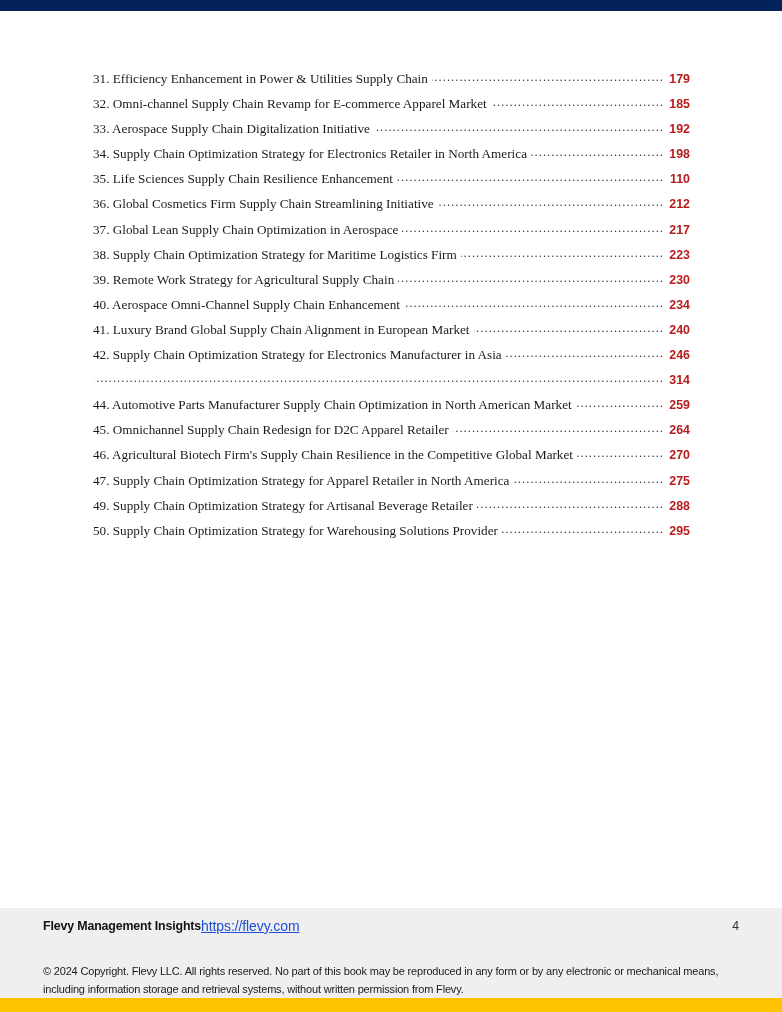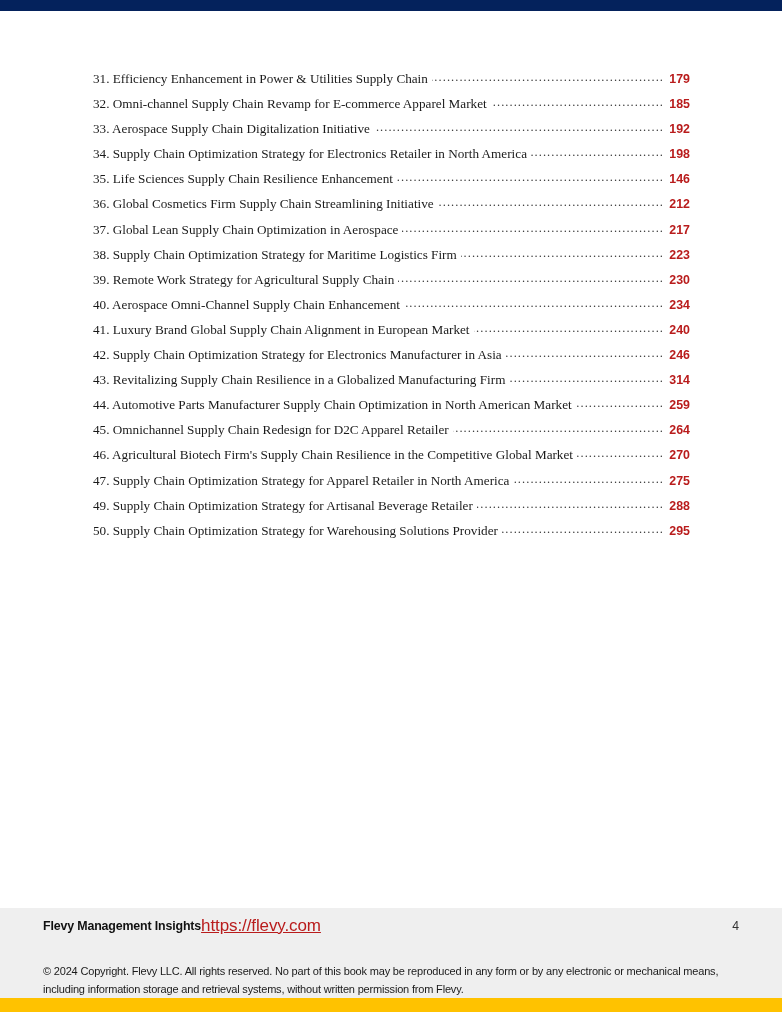--- a/index.html
+++ b/index.html
@@ -111,22 +111,22 @@
     font-family: "Liberation Sans", sans-serif;
     font-size: 12.4px;
     font-weight: 700;
     color: #111111;
     letter-spacing: -0.15px;
     line-height: 16px;
   }
 
   .footer-link {
     font-family: "Liberation Sans", sans-serif;
-    font-size: 17px;
-    color: #b91c1c;
+    font-size: 14px;
+    color: #1d4ed8;
     text-decoration: underline;
     line-height: 16px;
     letter-spacing: -0.1px;
   }
 
   .footer-pagenum {
     position: absolute;
     right: 43px;
     top: 11px;
     font-family: "Liberation Sans", sans-serif;
@@ -179,21 +179,21 @@
         <span class="toc-page">192</span>
       </div>
       <div class="toc-entry">
         <span class="toc-title">34. Supply Chain Optimization Strategy for Electronics Retailer in North America</span>
         <span class="toc-leader"></span>
         <span class="toc-page">198</span>
       </div>
       <div class="toc-entry">
         <span class="toc-title">35. Life Sciences Supply Chain Resilience Enhancement</span>
         <span class="toc-leader"></span>
-        <span class="toc-page">146</span>
+        <span class="toc-page">110</span>
       </div>
       <div class="toc-entry">
         <span class="toc-title">36. Global Cosmetics Firm Supply Chain Streamlining Initiative</span>
         <span class="toc-leader"></span>
         <span class="toc-page">212</span>
       </div>
       <div class="toc-entry">
         <span class="toc-title">37. Global Lean Supply Chain Optimization in Aerospace</span>
         <span class="toc-leader"></span>
         <span class="toc-page">217</span>
@@ -217,21 +217,20 @@
         <span class="toc-title">41. Luxury Brand Global Supply Chain Alignment in European Market</span>
         <span class="toc-leader"></span>
         <span class="toc-page">240</span>
       </div>
       <div class="toc-entry">
         <span class="toc-title">42. Supply Chain Optimization Strategy for Electronics Manufacturer in Asia</span>
         <span class="toc-leader"></span>
         <span class="toc-page">246</span>
       </div>
       <div class="toc-entry">
-        <span class="toc-title">43. Revitalizing Supply Chain Resilience in a Globalized Manufacturing Firm</span>
         <span class="toc-leader"></span>
         <span class="toc-page">314</span>
       </div>
       <div class="toc-entry">
         <span class="toc-title">44. Automotive Parts Manufacturer Supply Chain Optimization in North American Market</span>
         <span class="toc-leader"></span>
         <span class="toc-page">259</span>
       </div>
       <div class="toc-entry">
         <span class="toc-title">45. Omnichannel Supply Chain Redesign for D2C Apparel Retailer</span>

